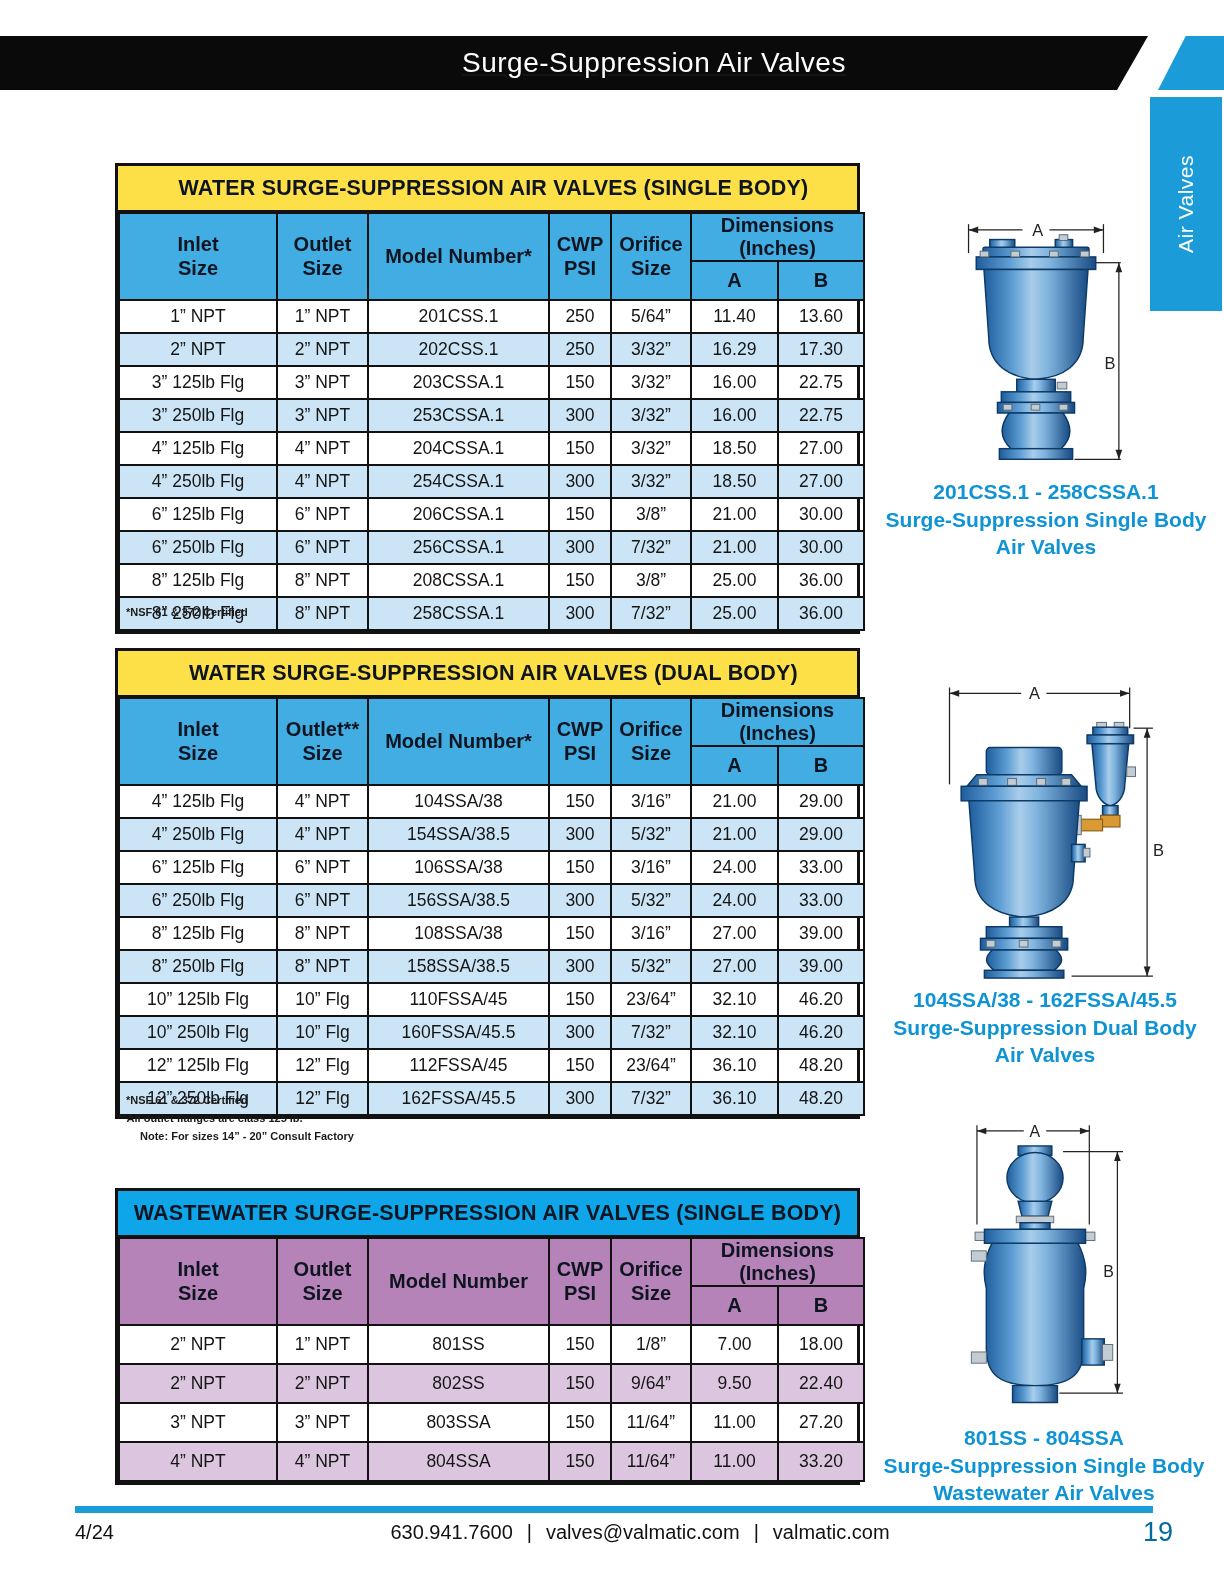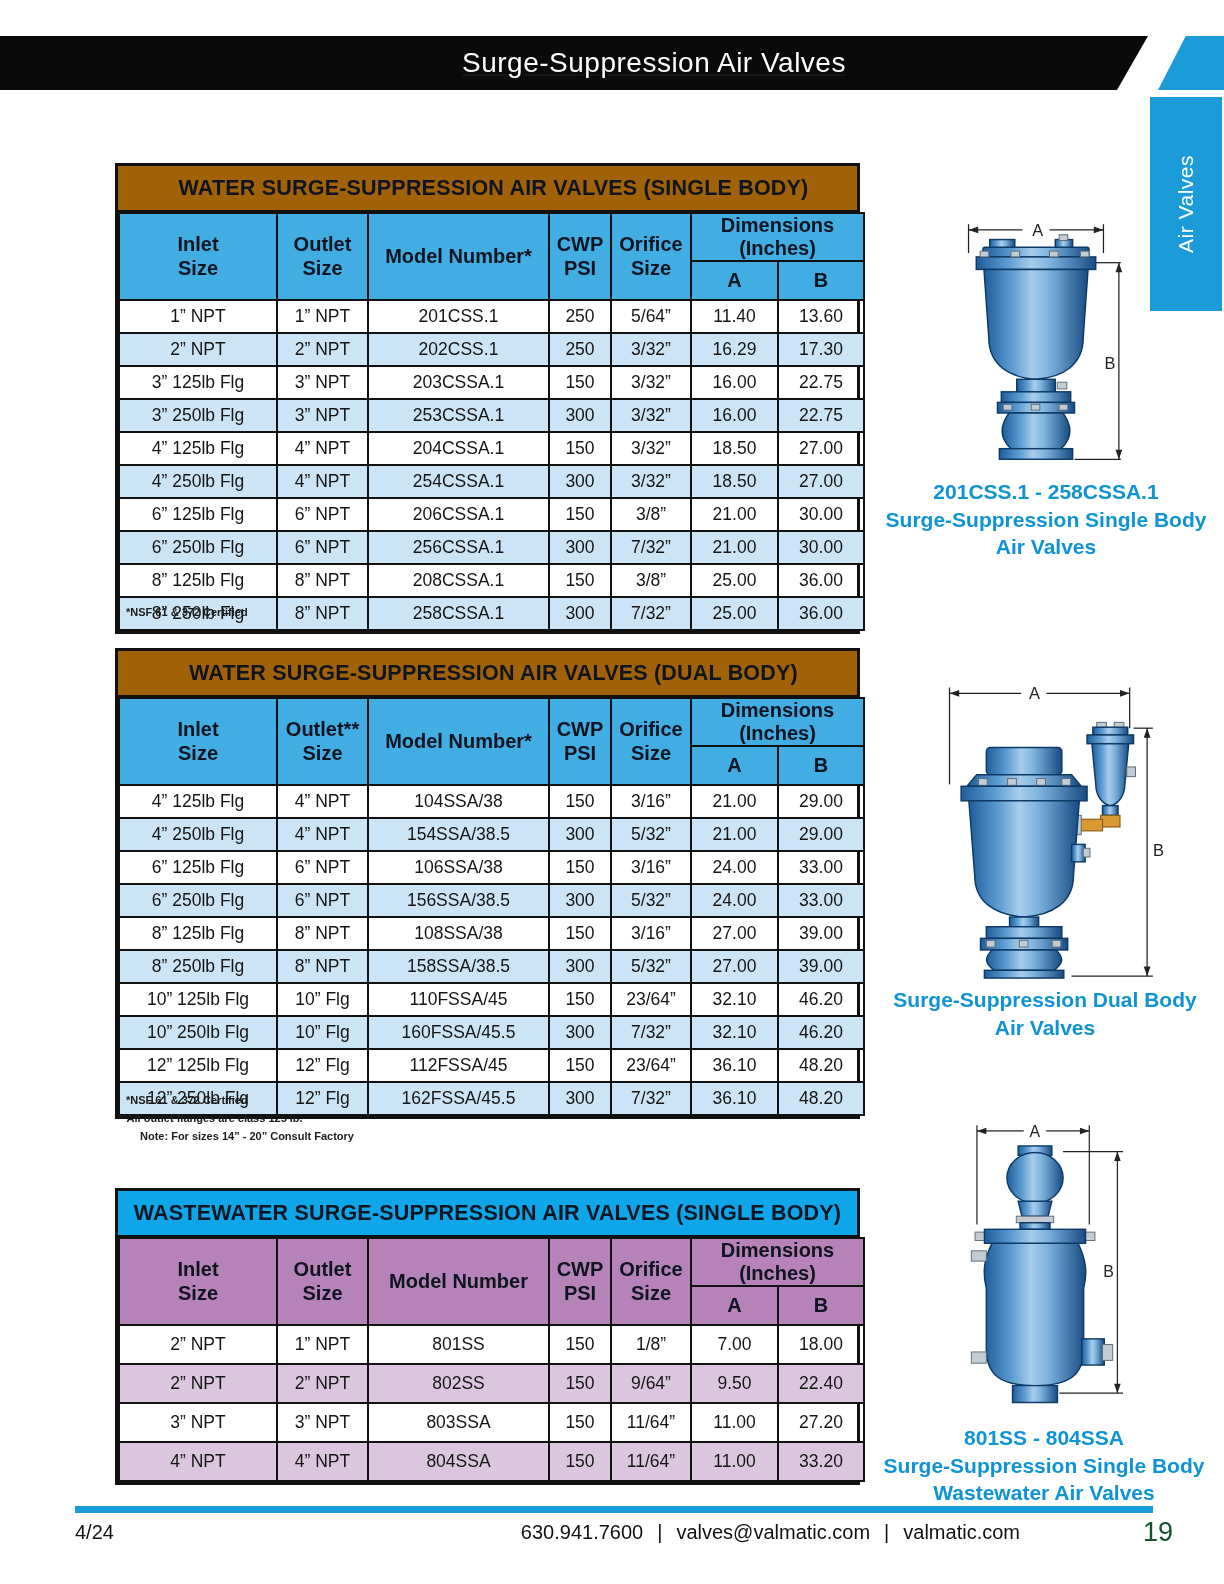--- a/index.html
+++ b/index.html
@@ -26,21 +26,21 @@
 
   
   .tbl-wrap{position:absolute;left:115px;width:745px;border:3px solid #111;box-sizing:border-box;background:#fff;}
   #t1{top:163px;}
   #t2{top:648px;}
   #t3{top:1188px;}
   .tbl-title{
     height:44px;display:flex;align-items:center;justify-content:center;
     font-weight:bold;font-size:21.5px;color:#0e1420;border-bottom:2px solid #111;letter-spacing:.2px;
   }
-  .blue .tbl-title{background:#a16207;padding-left:12px;}
+  .blue .tbl-title{background:#fde047;padding-left:12px;}
   .purple .tbl-title{background:#0ea5e9;}
   table{border-collapse:collapse;width:100%;table-layout:fixed;}
   th,td{border:2px solid #111;text-align:center;vertical-align:middle;padding:0;}
   th{font-size:20px;font-weight:bold;color:#0e1420;}
   .blue th{background:#41ade2;}
   .purple th{background:#b683b8;}
   .h-two{white-space:pre-line;line-height:1.18;}
   thead tr.top th{height:37px;}
   thead tr.sub th{height:37px;}
   td{font-size:17.5px;color:#151515;height:31px;}
@@ -69,23 +69,23 @@
   #cap3{left:866px;top:1424px;width:356px;}
   .dim-text{font-size:17px;fill:#222;font-family:"Liberation Sans",sans-serif;}
   .dim-line{stroke:#222;stroke-width:1.3;fill:none;}
   .arrow{fill:#222;}
   .metal{fill:#c3ccd3;stroke:#5c6b76;stroke-width:1;}
   .vstroke{stroke:#0d3a66;stroke-width:1.5;}
 
   
   .footer-rule{position:absolute;left:75px;top:1506px;width:1078px;height:7px;background:#1b9cd8;}
   .footer-issue{position:absolute;left:75px;top:1521px;font-size:20px;color:#111;}
-  .footer-center{position:absolute;left:260px;top:1521px;width:760px;text-align:right;font-size:20px;color:#111;white-space:nowrap;}
+  .footer-center{position:absolute;left:260px;top:1521px;width:760px;text-align:center;font-size:20px;color:#111;white-space:nowrap;}
   .footer-center .sep{padding:0 14px;}
-  .page-num{position:absolute;left:1128px;top:1517px;width:60px;text-align:center;font-size:27px;color:#14532d;}
+  .page-num{position:absolute;left:1128px;top:1517px;width:60px;text-align:center;font-size:27px;color:#0369a1;}
 </style>
 </head>
 <body>
 
 <div class="banner-black">
   <div class="banner-title">Surge-Suppression Air Valves</div>
 </div>
 <div class="banner-blue"></div>
 <div class="side-tab">
   <span>Air Valves</span>
@@ -527,20 +527,21 @@
     <rect class="vstroke" x="68" y="263" width="78" height="12" fill="url(#f2b)"></rect>
     <rect class="vstroke" x="62" y="275" width="90" height="12" fill="url(#f2b)"></rect>
     <rect class="metal" x="68" y="277" width="9" height="7"></rect>
     <rect class="metal" x="102" y="277" width="9" height="7"></rect>
     <rect class="metal" x="136" y="277" width="9" height="7"></rect>
     <path class="vstroke" fill="url(#f2b)" d="M74,287 C66,295 66,300 76,308 L138,308 C148,300 148,295 140,287 Z"></path>
     <rect class="vstroke" x="66" y="308" width="82" height="8" fill="url(#f2b)"></rect>
   </svg>
 </div>
 <div id="cap2" class="fig-cap">
+  <div>104SSA/38 - 162FSSA/45.5</div>
   <div>Surge-Suppression Dual Body</div>
   <div>Air Valves</div>
 </div>
 
 <div id="fig3" class="fig">
   <svg width="206" height="302" viewBox="0 0 220 322">
     <defs>
       <linearGradient id="f3b" x1="0" y1="0" x2="1" y2="0">
         <stop offset="0" stop-color="#1e5d9c"></stop>
           <stop offset=".28" stop-color="#5f9fd4"></stop>

